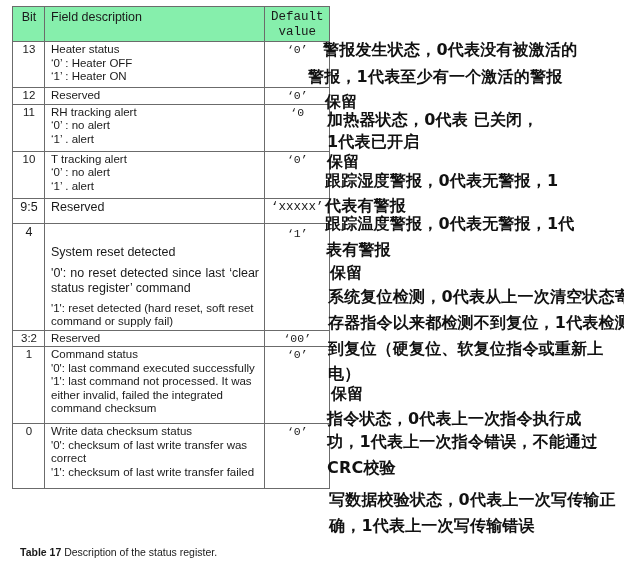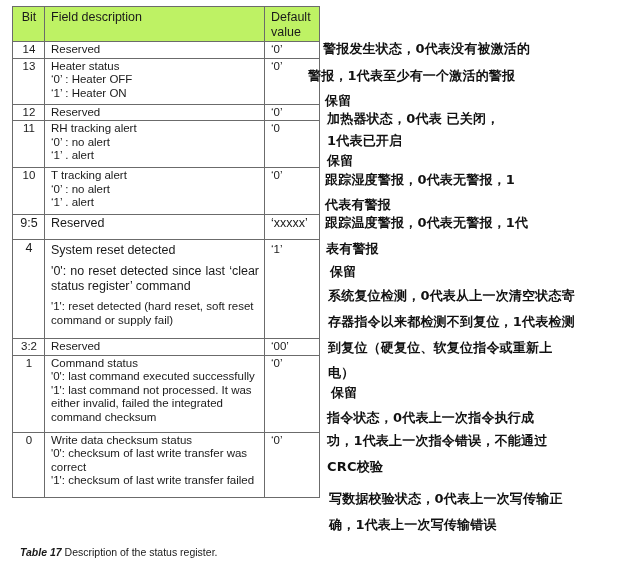--- a/index.html
+++ b/index.html
@@ -1,58 +1,51 @@
 <!DOCTYPE html>
 <html><head>
 <meta charset="utf-8">
 <style>
   html, body { margin: 0; padding: 0; background: #ffffff; }
   body { width: 624px; height: 568px; position: relative; overflow: hidden;
          font-family: "Liberation Sans", sans-serif; color: #1a1a1a; }
   #tbl { position: absolute; left: 12px; top: 6px; border-collapse: collapse;
          font-size: 11.5px; line-height: 13.5px; }
   #tbl td, #tbl th { border: 1px solid #6b6b6b; padding: 1px 5px 1px 6px; vertical-align: top; }
-  #tbl th { background: #bef264; font-weight: normal; font-size: 12.5px; line-height: 15px; padding-top: 3px; }
+  #tbl th { background: #86efac; font-weight: normal; font-size: 12.5px; line-height: 15px; padding-top: 3px; }
   .c-bit { width: 20px; text-align: center; }
   .c-desc { width: 208px; text-align: left; }
-  .c-def { width: 43px; text-align: left; }
+  .c-def { width: 43px; text-align: center; font-family: Liberation Mono, monospace; }
   #tbl th.c-desc { text-align: left; }
   .line { display: block; white-space: nowrap; }
   .wrap { white-space: normal; }
   .big { font-size: 12.5px; line-height: 15px; }
   .gap { display: block; margin-top: 6px; }
   #caption { position: absolute; left: 20px; top: 546px; font-size: 10.5px; }
-  #caption b { font-weight: bold; font-style: italic; }
+  #caption b { font-weight: bold; }
   .note { position: absolute; font-family: "DejaVu Sans", sans-serif; font-weight: bold;
-          font-size: 13px; white-space: nowrap; color: #111; letter-spacing: 0.2px; }
+          font-size: 16px; white-space: nowrap; color: #111; letter-spacing: 0.2px; }
 </style>
 </head>
 <body>
 
 <table id="tbl">
   <thead>
     <tr>
       <th class="c-bit">Bit</th>
       <th class="c-desc">Field description</th>
       <th class="c-def">
         <span class="line">Default</span>
         <span class="line">value</span>
       </th>
     </tr>
   </thead>
   <tbody>
 
 
-    <tr style="height:15px">
-      <td class="c-bit">14</td>
-      <td class="c-desc">
-        <span class="line">Reserved</span>
-      </td>
-      <td class="c-def">‘0’</td>
-    </tr>
 
     <tr style="height:46px">
       <td class="c-bit">13</td>
       <td class="c-desc">
         <span class="line">Heater status</span>
         <span class="line">‘0’ : Heater OFF</span>
         <span class="line">‘1’ : Heater ON</span>
       </td>
       <td class="c-def">‘0’</td>
     </tr>
@@ -88,21 +81,21 @@
     <tr style="height:25px">
       <td class="c-bit big">9:5</td>
       <td class="c-desc big">
         <span class="line">Reserved</span>
       </td>
       <td class="c-def big">‘xxxxx’</td>
     </tr>
 
     <tr style="height:99px">
       <td class="c-bit big">4</td>
-      <td class="c-desc" style="padding-top:3px">
+      <td class="c-desc" style="padding-top:21px">
         <span class="line big">System reset detected</span>
         <span class="gap wrap big" style="text-align:justify">'0': no reset detected since last ‘clear status register’ command</span>
         <span class="gap wrap">'1': reset detected (hard reset, soft reset command or supply fail)</span>
       </td>
       <td class="c-def" style="padding-top:3px">‘1’</td>
     </tr>
 
     <tr style="height:15px">
       <td class="c-bit">3:2</td>
       <td class="c-desc">

